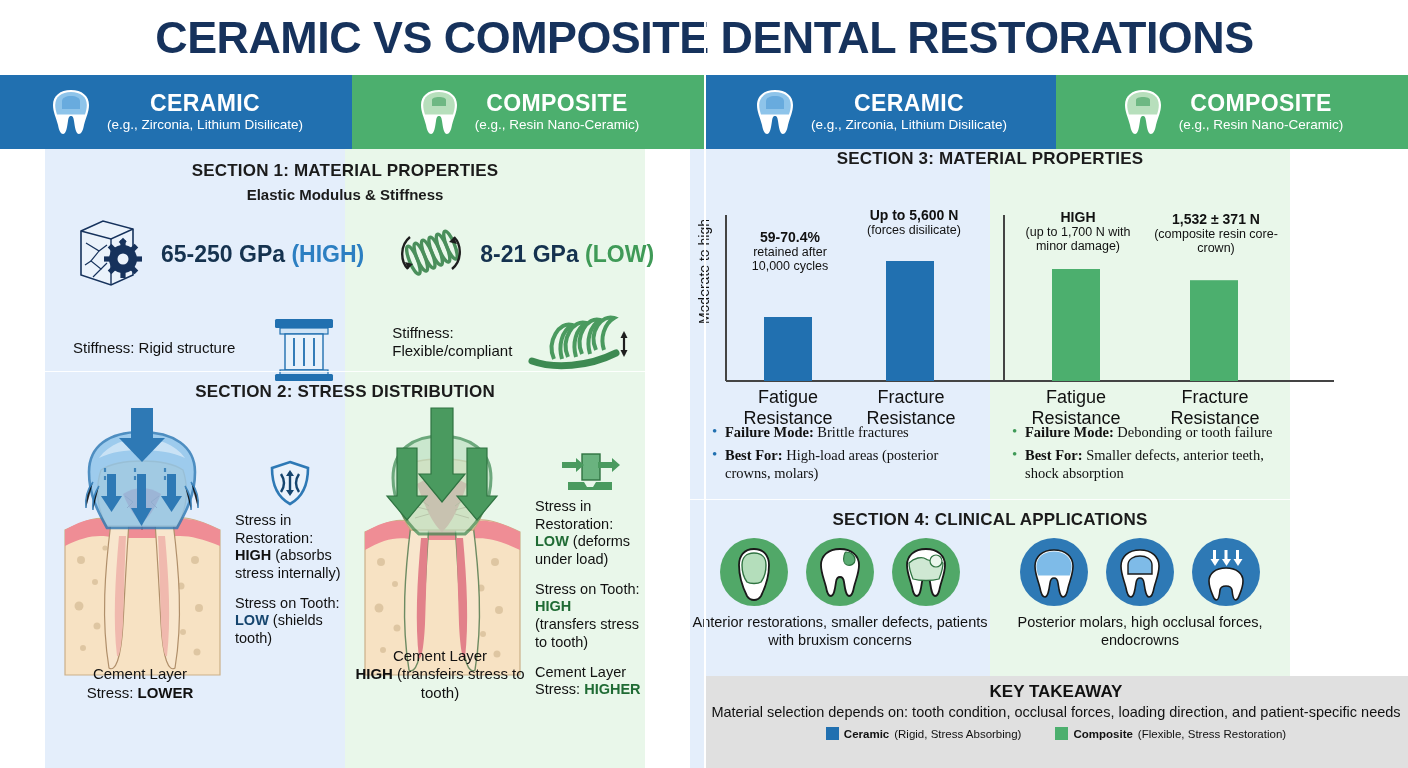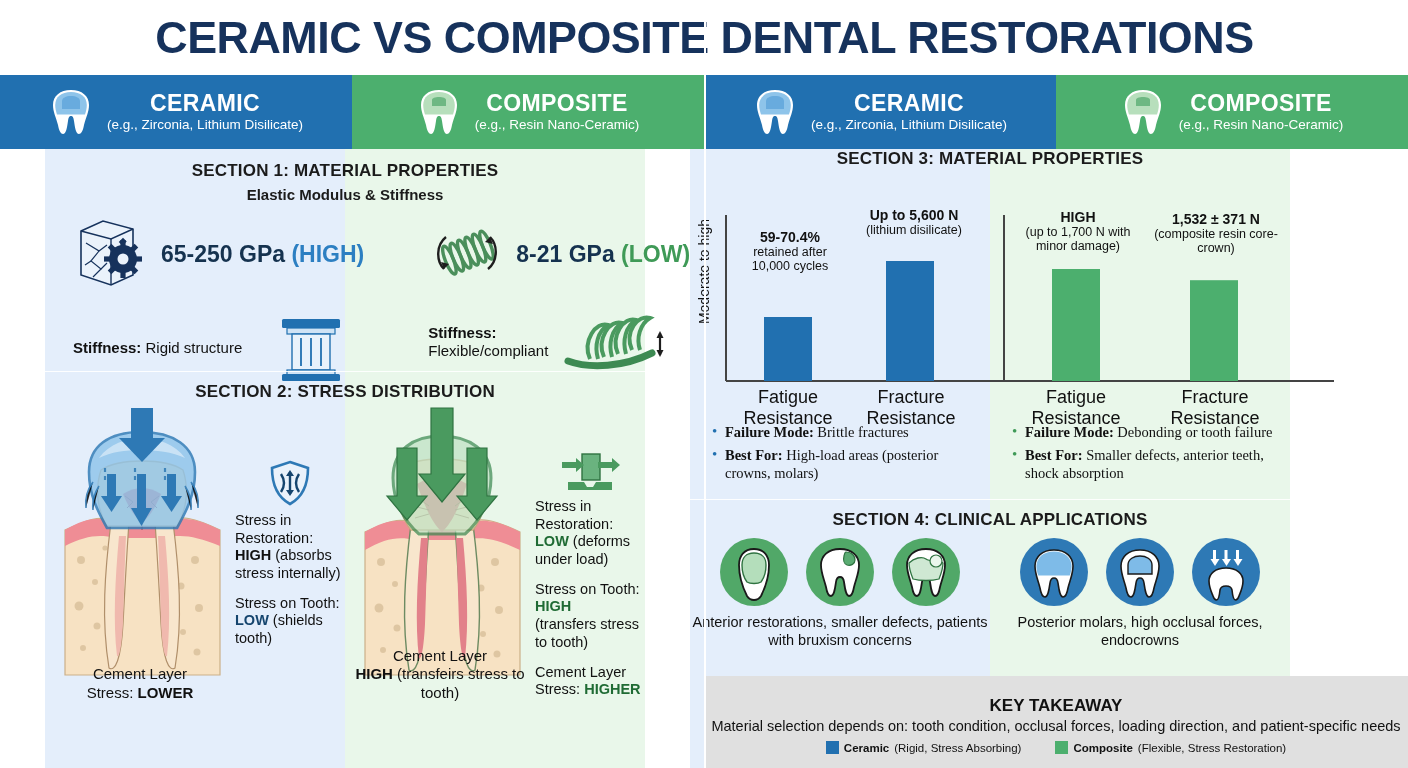--- a/index.html
+++ b/index.html
@@ -54,29 +54,29 @@
     text-align: center; font-size: 17px; font-weight: 800;
     color: #1b1b1b; letter-spacing: .2px;
   }
   .sec-sub {
     text-align: center; font-size: 15px; font-weight: 700;
     color: #1b1b1b; margin-top: 5px;
   }
 
   
   .s1 { padding-top: 12px; height: 222px; position: relative; }
-  .s1-row { display: flex; margin-top: 14px; gap: 36px; }
+  .s1-row { display: flex; margin-top: 14px; }
   .s1-cell { width: 352px; position: relative; }
   .gpa-row { display: flex; align-items: center; gap: 10px; padding-left: 28px; }
   .gpa-text { font-size: 23px; font-weight: 800; color: #15324f; white-space: nowrap; }
   .gpa-text .tag-hi { color: #2c7fc2; }
   .gpa-text .tag-lo { color: #3f9a57; }
   .stiff-row { display: flex; align-items: center; gap: 8px; padding-left: 28px; margin-top: 22px; }
   .stiff-text { font-size: 15px; color: #111; line-height: 1.2; }
-  .stiff-text b { font-weight: 700; }
+  .stiff-text b { font-weight: 400; }
   .divider-h { height: 1px; background: #ffffff; opacity: .9; }
 
   
   .s2 { padding-top: 10px; }
   .s2-row { display: flex; margin-top: 8px; }
   .s2-cell { width: 352px; display: flex; position: relative; }
   .tooth-wrap { width: 190px; position: relative; }
   .annot { flex: 1; padding-top: 50px; position: relative; }
   .annot p { font-size: 14.5px; line-height: 1.22; color: #111; margin-bottom: 12px; }
   .annot b { font-weight: 800; }
@@ -106,21 +106,21 @@
   .icon-cell { width: 352px; }
   .circles { display: flex; justify-content: center; gap: 18px; margin-top: 8px; }
   .circ { width: 68px; height: 68px; border-radius: 50%; position: relative; }
   .circ.blue { background: #2e79b5; }
   .circ.green { background: #51a868; }
   .app-text { text-align: center; font-size: 14.5px; line-height: 1.22; color: #111; margin-top: 8px; }
 
   
   .takeaway {
     position: absolute; left: 704px; top: 676px; width: 704px; height: 92px;
-    background: #e0e0e0; text-align: center; padding-top: 20px;
+    background: #e0e0e0; text-align: center; padding-top: 6px;
   }
   .tk-title { font-size: 17px; font-weight: 800; color: #111; }
   .tk-body { font-size: 14.5px; line-height: 1.2; color: #111; margin-top: 2px; }
   .tk-legend { display: flex; justify-content: center; gap: 34px; margin-top: 6px; align-items: center; }
   .lg { display: flex; align-items: center; gap: 5px; font-size: 11.5px; color: #111; }
   .sw { width: 13px; height: 13px; display: inline-block; }
   .sw.blue { background: #2170b0; }
   .sw.green { background: #4caf6e; }
   .lg b { font-weight: 800; }
 
@@ -492,21 +492,21 @@
                 <line x1="36" y1="178" x2="330" y2="178" stroke="#444" stroke-width="2"></line>
                 <rect id="cbar0" x="74" y="114" width="48" height="64" fill="#2170b0"></rect>
                 <rect id="cbar1" x="196" y="58" width="48" height="120" fill="#2170b0"></rect>
               </svg>
               <div class="bar-cap" style="left:44px; top:52px; width:112px">
                 <span class="big">59-70.4%</span>
                 <span>retained after 10,000 cycles</span>
               </div>
               <div class="bar-cap" style="left:158px; top:30px; width:132px">
                 <span class="big">Up to 5,600 N</span>
-                <span>(lithium disilicate)</span>
+                <span>(forces disilicate)</span>
               </div>
               <div class="axis-cat" style="left:46px; top:210px; width:104px">Fatigue Resistance</div>
               <div class="axis-cat" style="left:166px; top:210px; width:110px">Fracture Resistance</div>
             </div>
 
             <div class="chart-cell" style="height:230px">
               <svg width="352" height="200" viewBox="0 0 352 200" style="position:absolute;left:0;top:26px">
                 <line x1="14" y1="12" x2="14" y2="178" stroke="#444" stroke-width="2"></line>
                 <line x1="14" y1="178" x2="344" y2="178" stroke="#444" stroke-width="2"></line>
                 <rect id="gbar0" x="62" y="66" width="48" height="112" fill="#4caf6e"></rect>

